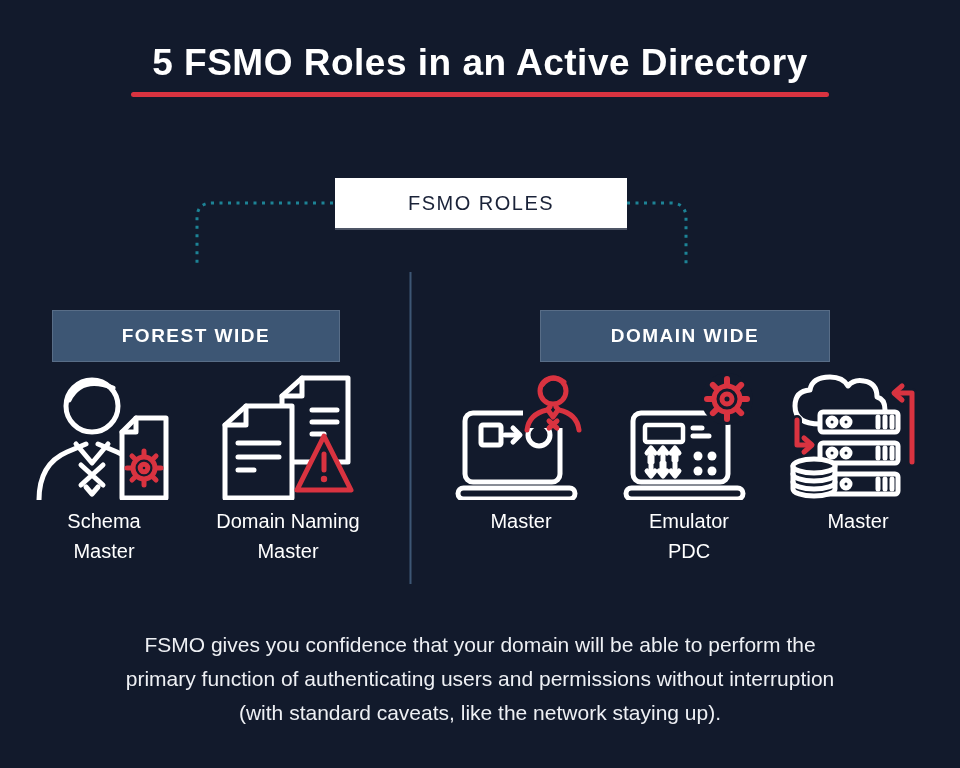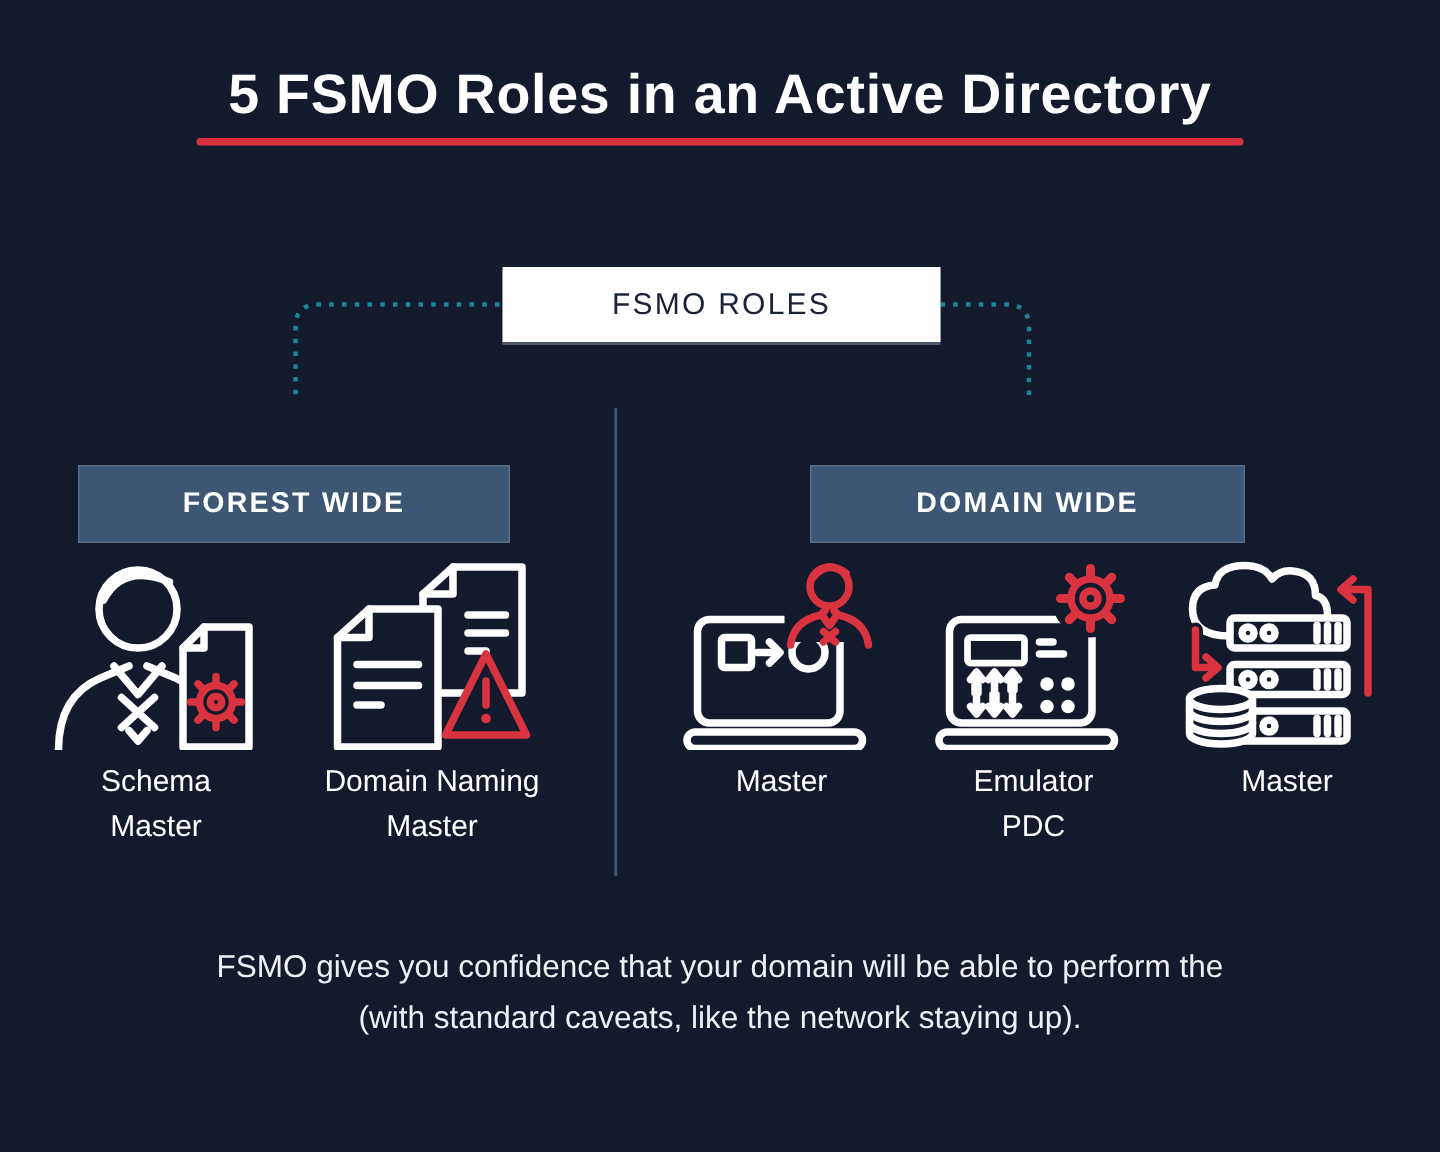--- a/index.html
+++ b/index.html
@@ -273,16 +273,17 @@
   <div class="role-label" style="left:589px">
     <span>Emulator</span>
     <span>PDC</span>
   </div>
   <div class="role-label" style="left:758px">
     <span>Master</span>
   </div>
 
   <div class="footer">
     <div>FSMO gives you confidence that your domain will be able to perform the</div>
+    <div>primary function of authenticating users and permissions without interruption</div>
     <div>(with standard caveats, like the network staying up).</div>
   </div>
 
 </div>
 
 </body></html>

